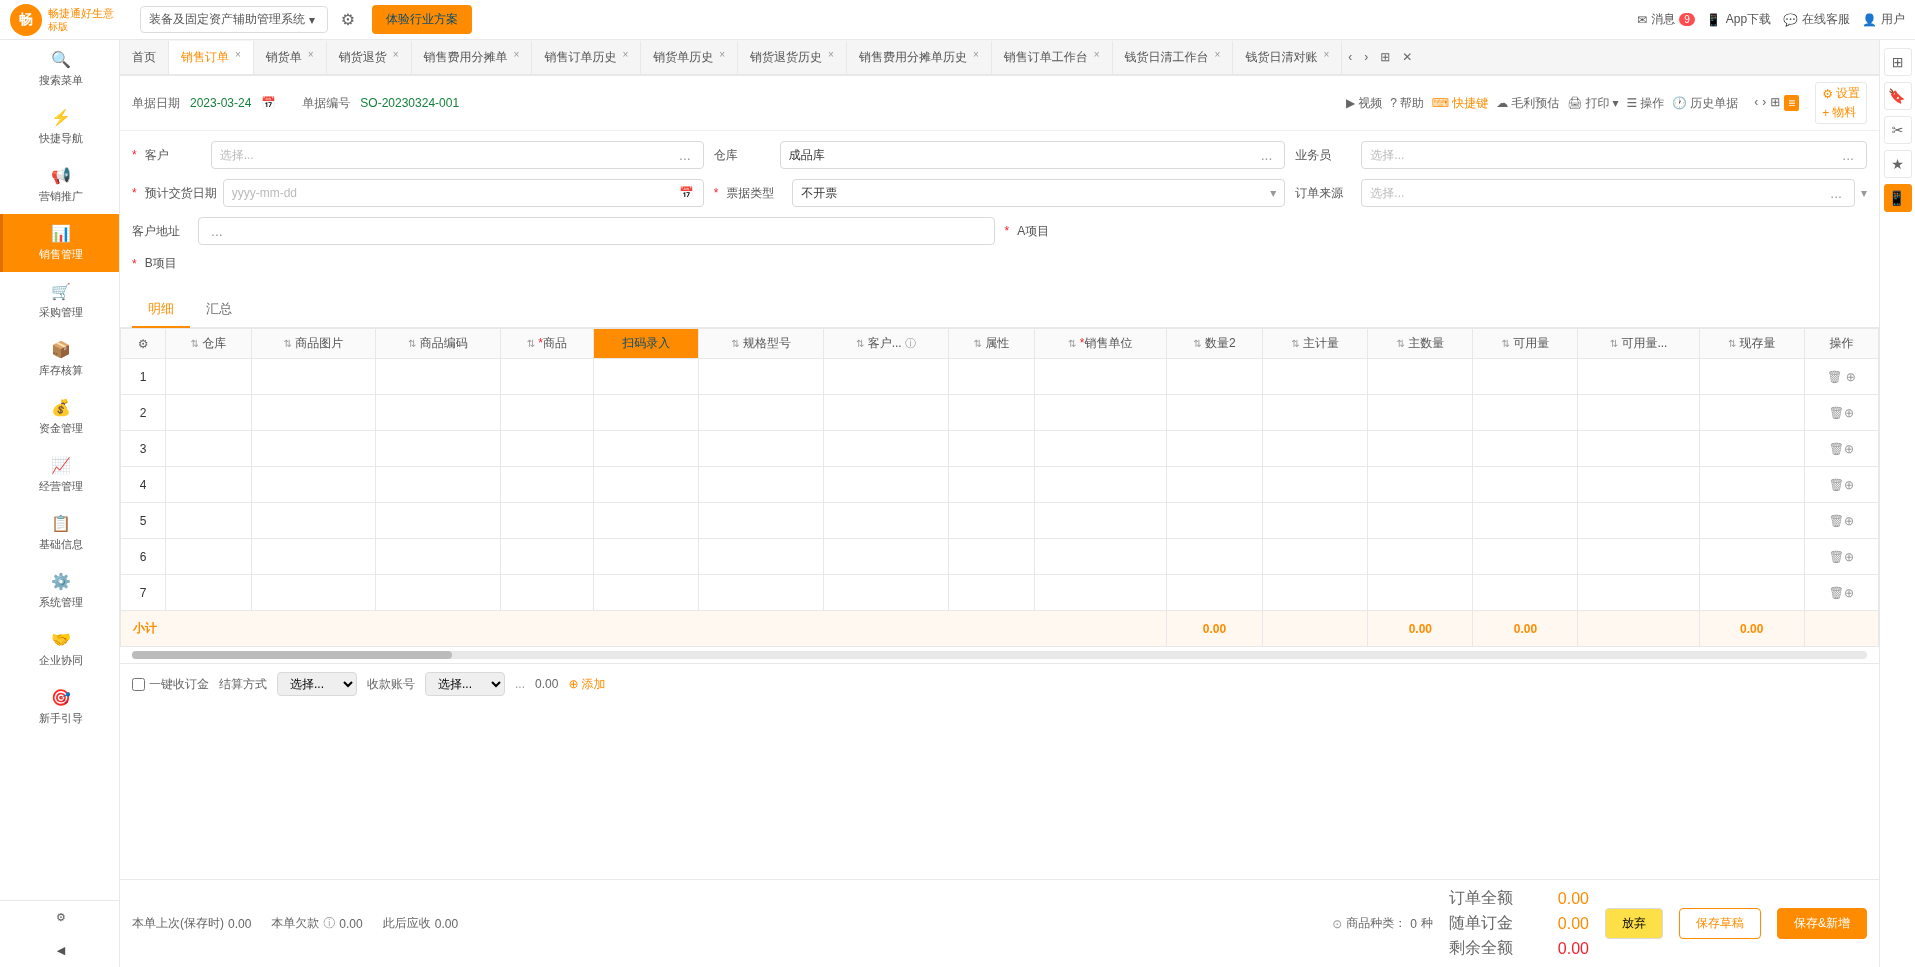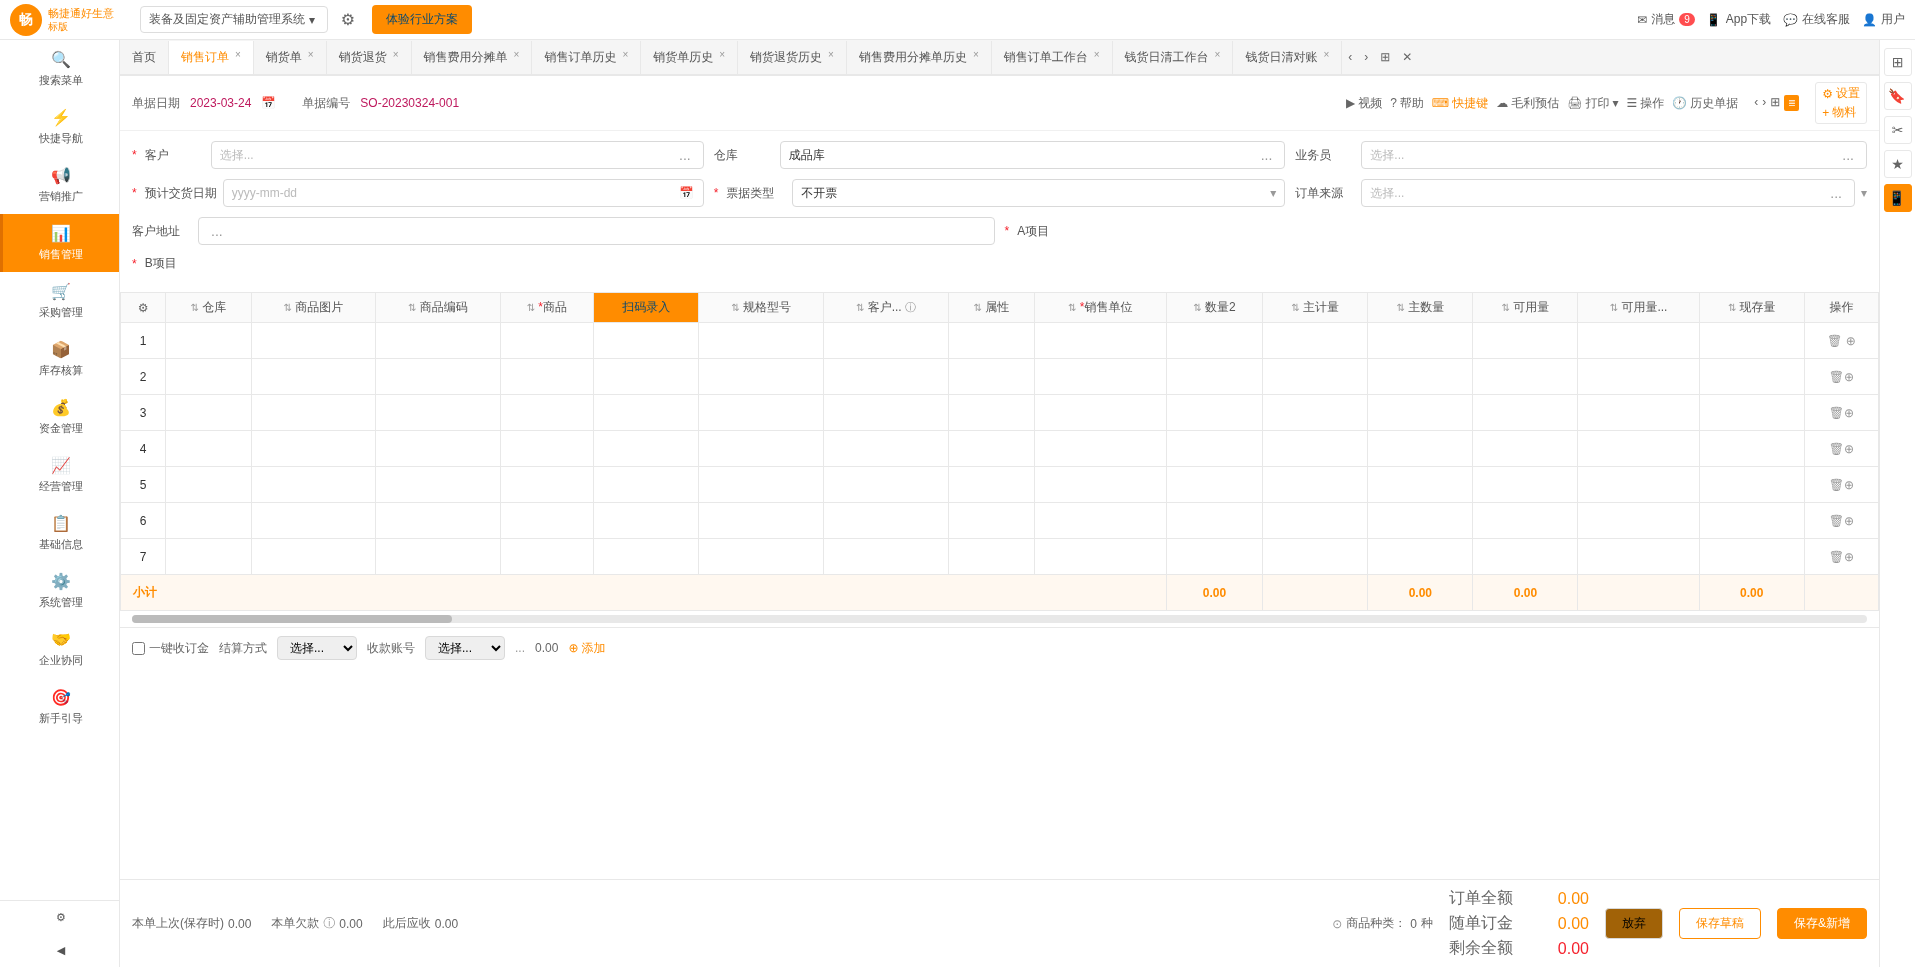--- a/index.html
+++ b/index.html
@@ -38,21 +38,21 @@
     .tab.active { background: #fff; color: #ff8c00; border-bottom: 2px solid #ff8c00; margin-bottom: -2px; }
     .tab-close { font-size: 10px; color: #999; cursor: pointer; margin-left: 2px; }
     .tab-arrow { padding: 8px 6px; cursor: pointer; color: #666; }
     
     
     .form-area { background: #fff; padding: 0; flex: 1; overflow-y: auto; }
     
     
     .toolbar { display: flex; align-items: center; padding: 6px 12px; background: #fff; border-bottom: 1px solid #f0f0f0; gap: 10px; flex-wrap: wrap; }
     .toolbar-label { color: #666; font-size: 12px; }
-    .toolbar-value { color: #be185d; font-size: 12px; }
+    .toolbar-value { color: #15803d; font-size: 12px; }
     .toolbar-actions { margin-left: auto; display: flex; align-items: center; gap: 8px; font-size: 12px; }
     .toolbar-action { display: flex; align-items: center; gap: 3px; cursor: pointer; color: #666; }
     .toolbar-action.orange { color: #ff8c00; }
     
     
     .form-body { padding: 10px 12px; }
     .form-row { display: flex; align-items: center; margin-bottom: 10px; gap: 10px; }
     .form-field { display: flex; align-items: center; flex: 1; gap: 6px; min-width: 0; }
     .form-label { color: #555; font-size: 12px; white-space: nowrap; min-width: 60px; }
     .required { color: #f5222d; margin-right: 2px; }
@@ -83,21 +83,21 @@
     .add-link { color: #ff8c00; cursor: pointer; display: flex; align-items: center; gap: 3px; }
     
     
     .footer { display: flex; align-items: center; padding: 8px 12px; background: #fff; border-top: 1px solid #e8e8e8; gap: 20px; font-size: 12px; }
     .footer-stat { display: flex; align-items: center; gap: 4px; color: #666; }
     .footer-right { margin-left: auto; display: flex; align-items: center; gap: 16px; }
     .order-summary { display: flex; flex-direction: column; align-items: flex-end; gap: 4px; font-size: 16px; }
     .order-summary-row { display: flex; gap: 16px; align-items: center; }
     .summary-label { color: #666; }
     .summary-value { color: #ff8c00; min-width: 60px; text-align: right; }
-    .footer-btn { border: 1px solid #d9d9d9; border-radius: 4px; padding: 6px 16px; cursor: pointer; font-size: 12px; background: #a16207; }
+    .footer-btn { border: 1px solid #d9d9d9; border-radius: 4px; padding: 6px 16px; cursor: pointer; font-size: 12px; background: #fde047; }
     .footer-btn.primary { background: #fff; border-color: #ff8c00; color: #ff8c00; }
     .footer-btn.orange { background: #ff8c00; color: white; border-color: #ff8c00; }
     
     
     .right-panel { width: 36px; background: #fff; border-left: 1px solid #e8e8e8; display: flex; flex-direction: column; align-items: center; padding-top: 8px; gap: 6px; }
     .right-panel-btn { width: 28px; height: 28px; display: flex; align-items: center; justify-content: center; cursor: pointer; color: #666; font-size: 14px; border: 1px solid #e8e8e8; border-radius: 3px; }
     
     
     .scroll-bar { height: 8px; background: #e8e8e8; border-radius: 4px; margin: 4px 12px; }
     .scroll-thumb { width: 320px; height: 8px; background: #bbb; border-radius: 4px; }
@@ -383,20 +383,28 @@
         </div>
 
         <div class="form-row">
           <div class="form-field" style="flex:0 0 33%;">
             <span class="required">*</span>
             <span class="form-label">B项目</span>
           </div>
         </div>
       </div>
 
+      <div class="detail-tabs">
+        <div class="detail-tab active">
+          <span>明细</span>
+        </div>
+        <div class="detail-tab">
+          <span>汇总</span>
+        </div>
+      </div>
 
       <div class="table-container">
         <table class="data-table">
           <thead>
             <tr>
               <th><span class="col-settings">⚙</span></th>
               <th><span class="sort-icon">⇅</span> 仓库</th>
               <th><span class="sort-icon">⇅</span> 商品图片</th>
               <th><span class="sort-icon">⇅</span> 商品编码</th>
               <th><span class="sort-icon">⇅</span> <span style="color:#f5222d;">*</span>商品</th>

